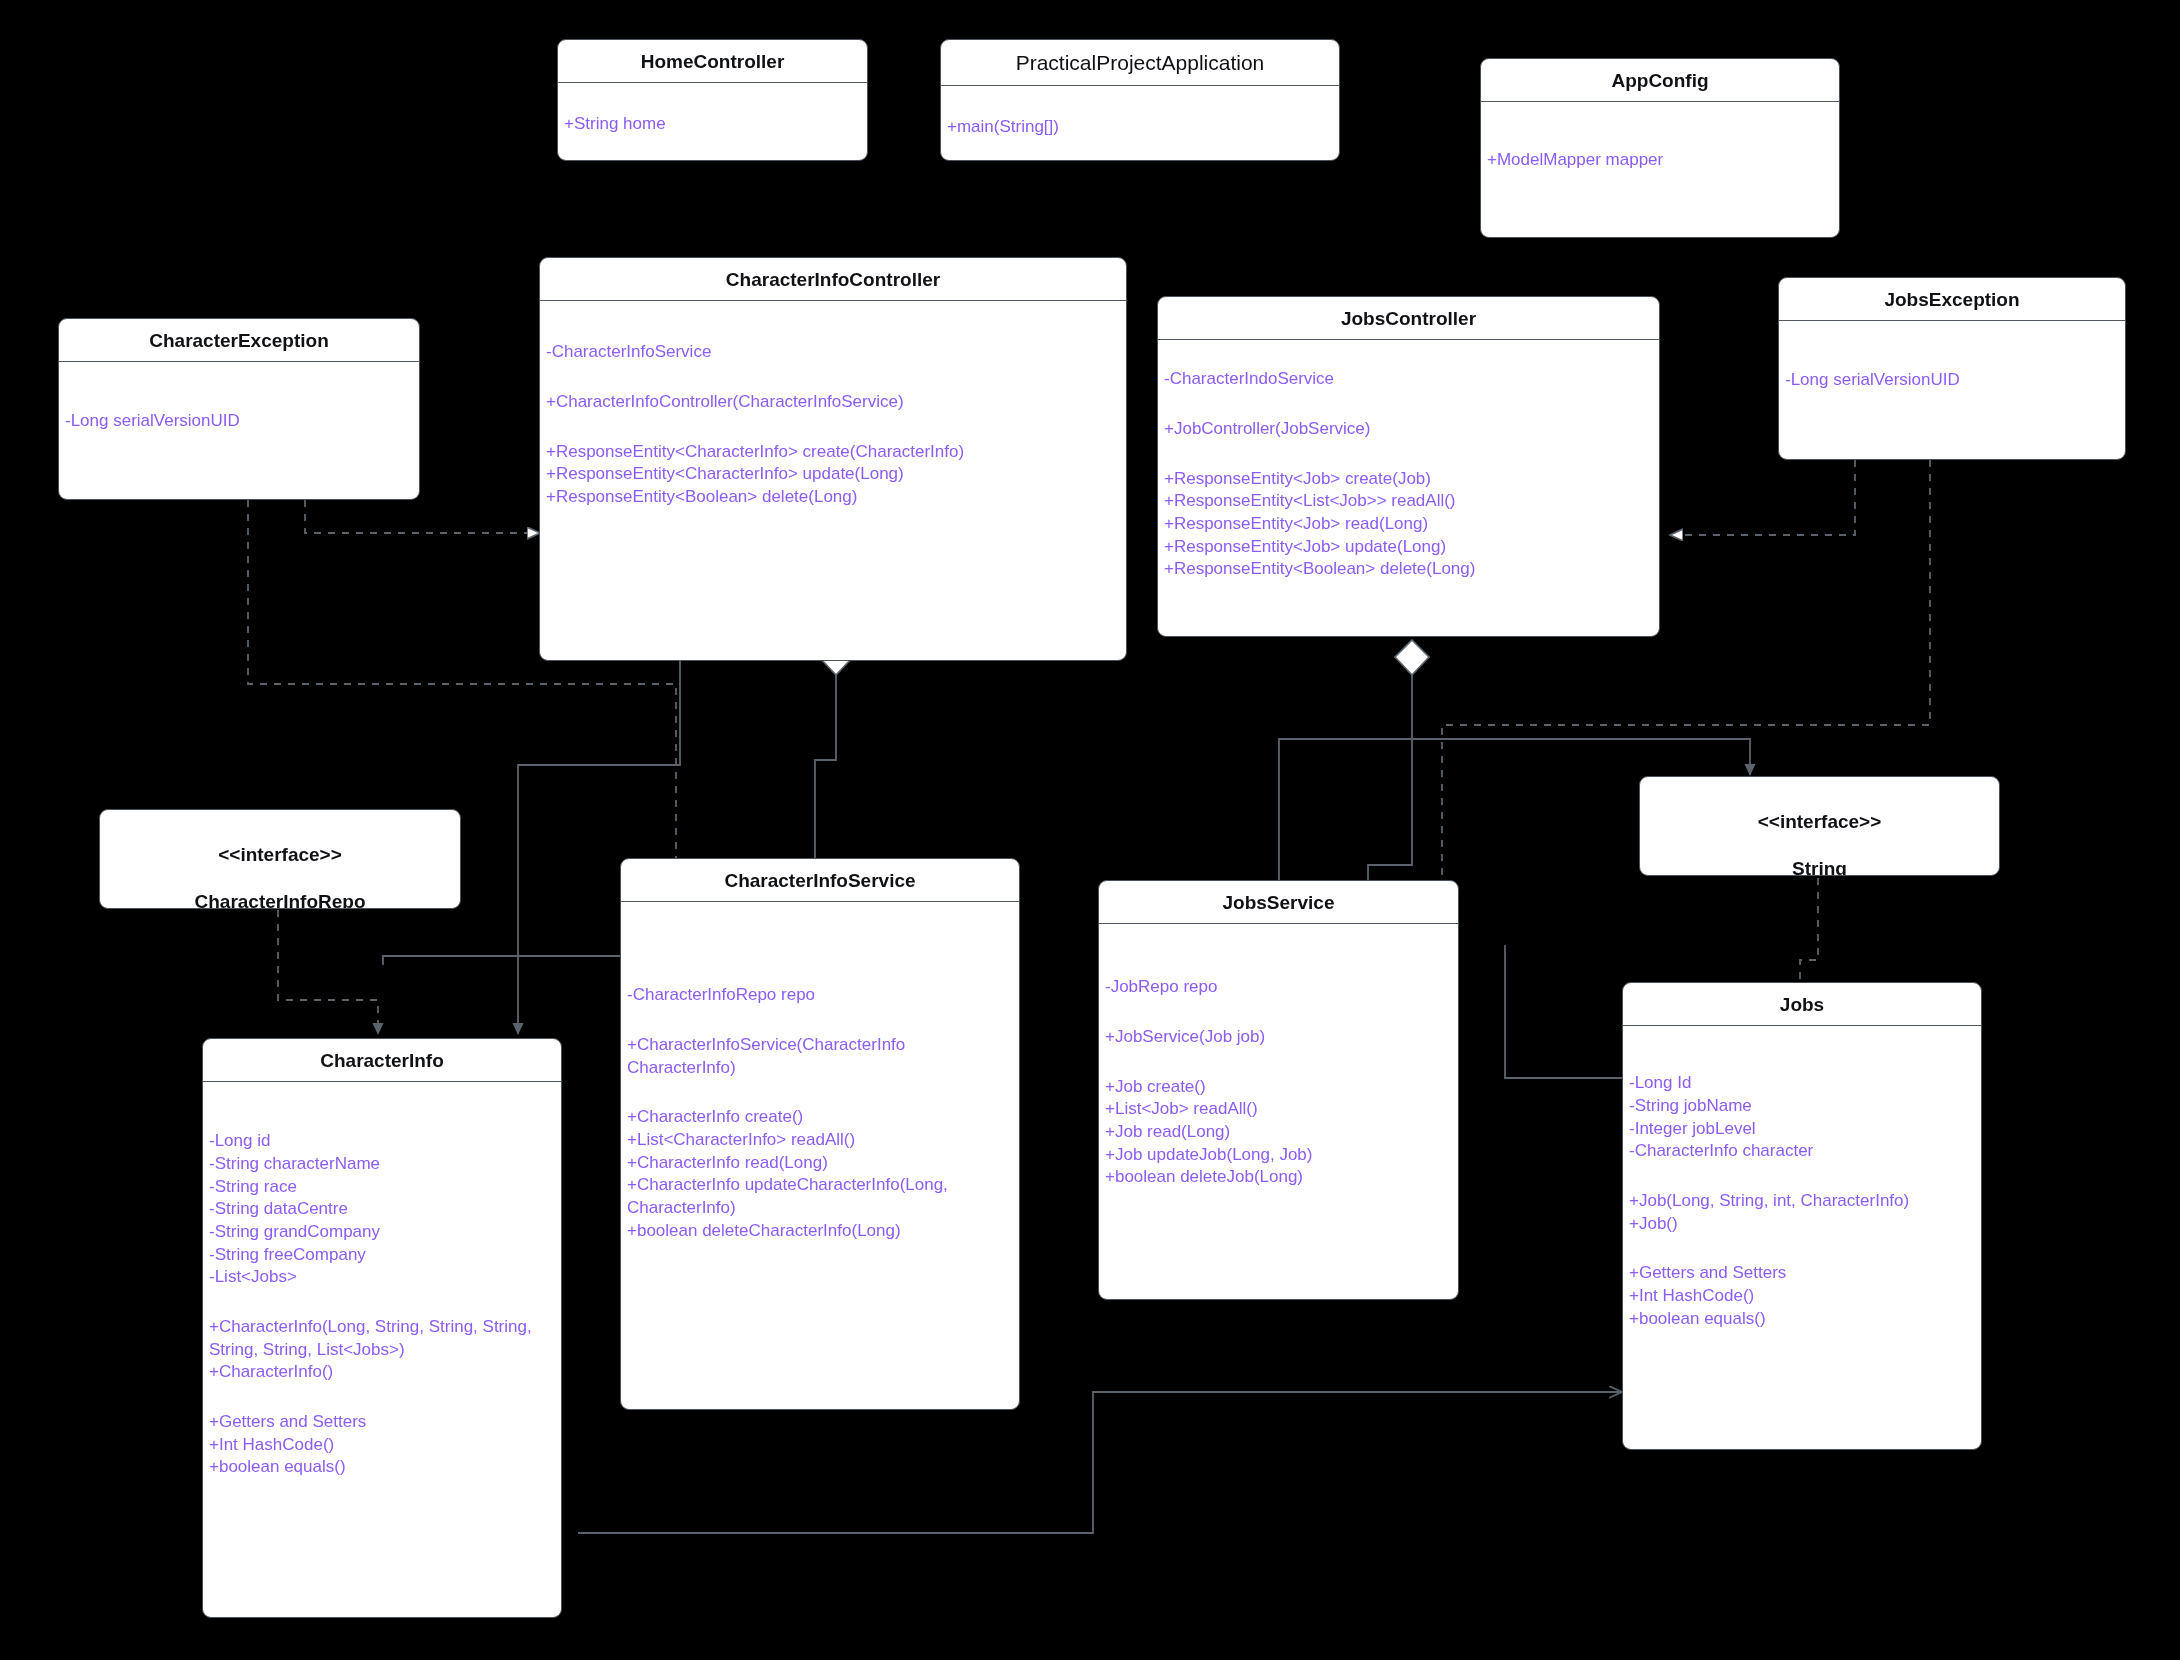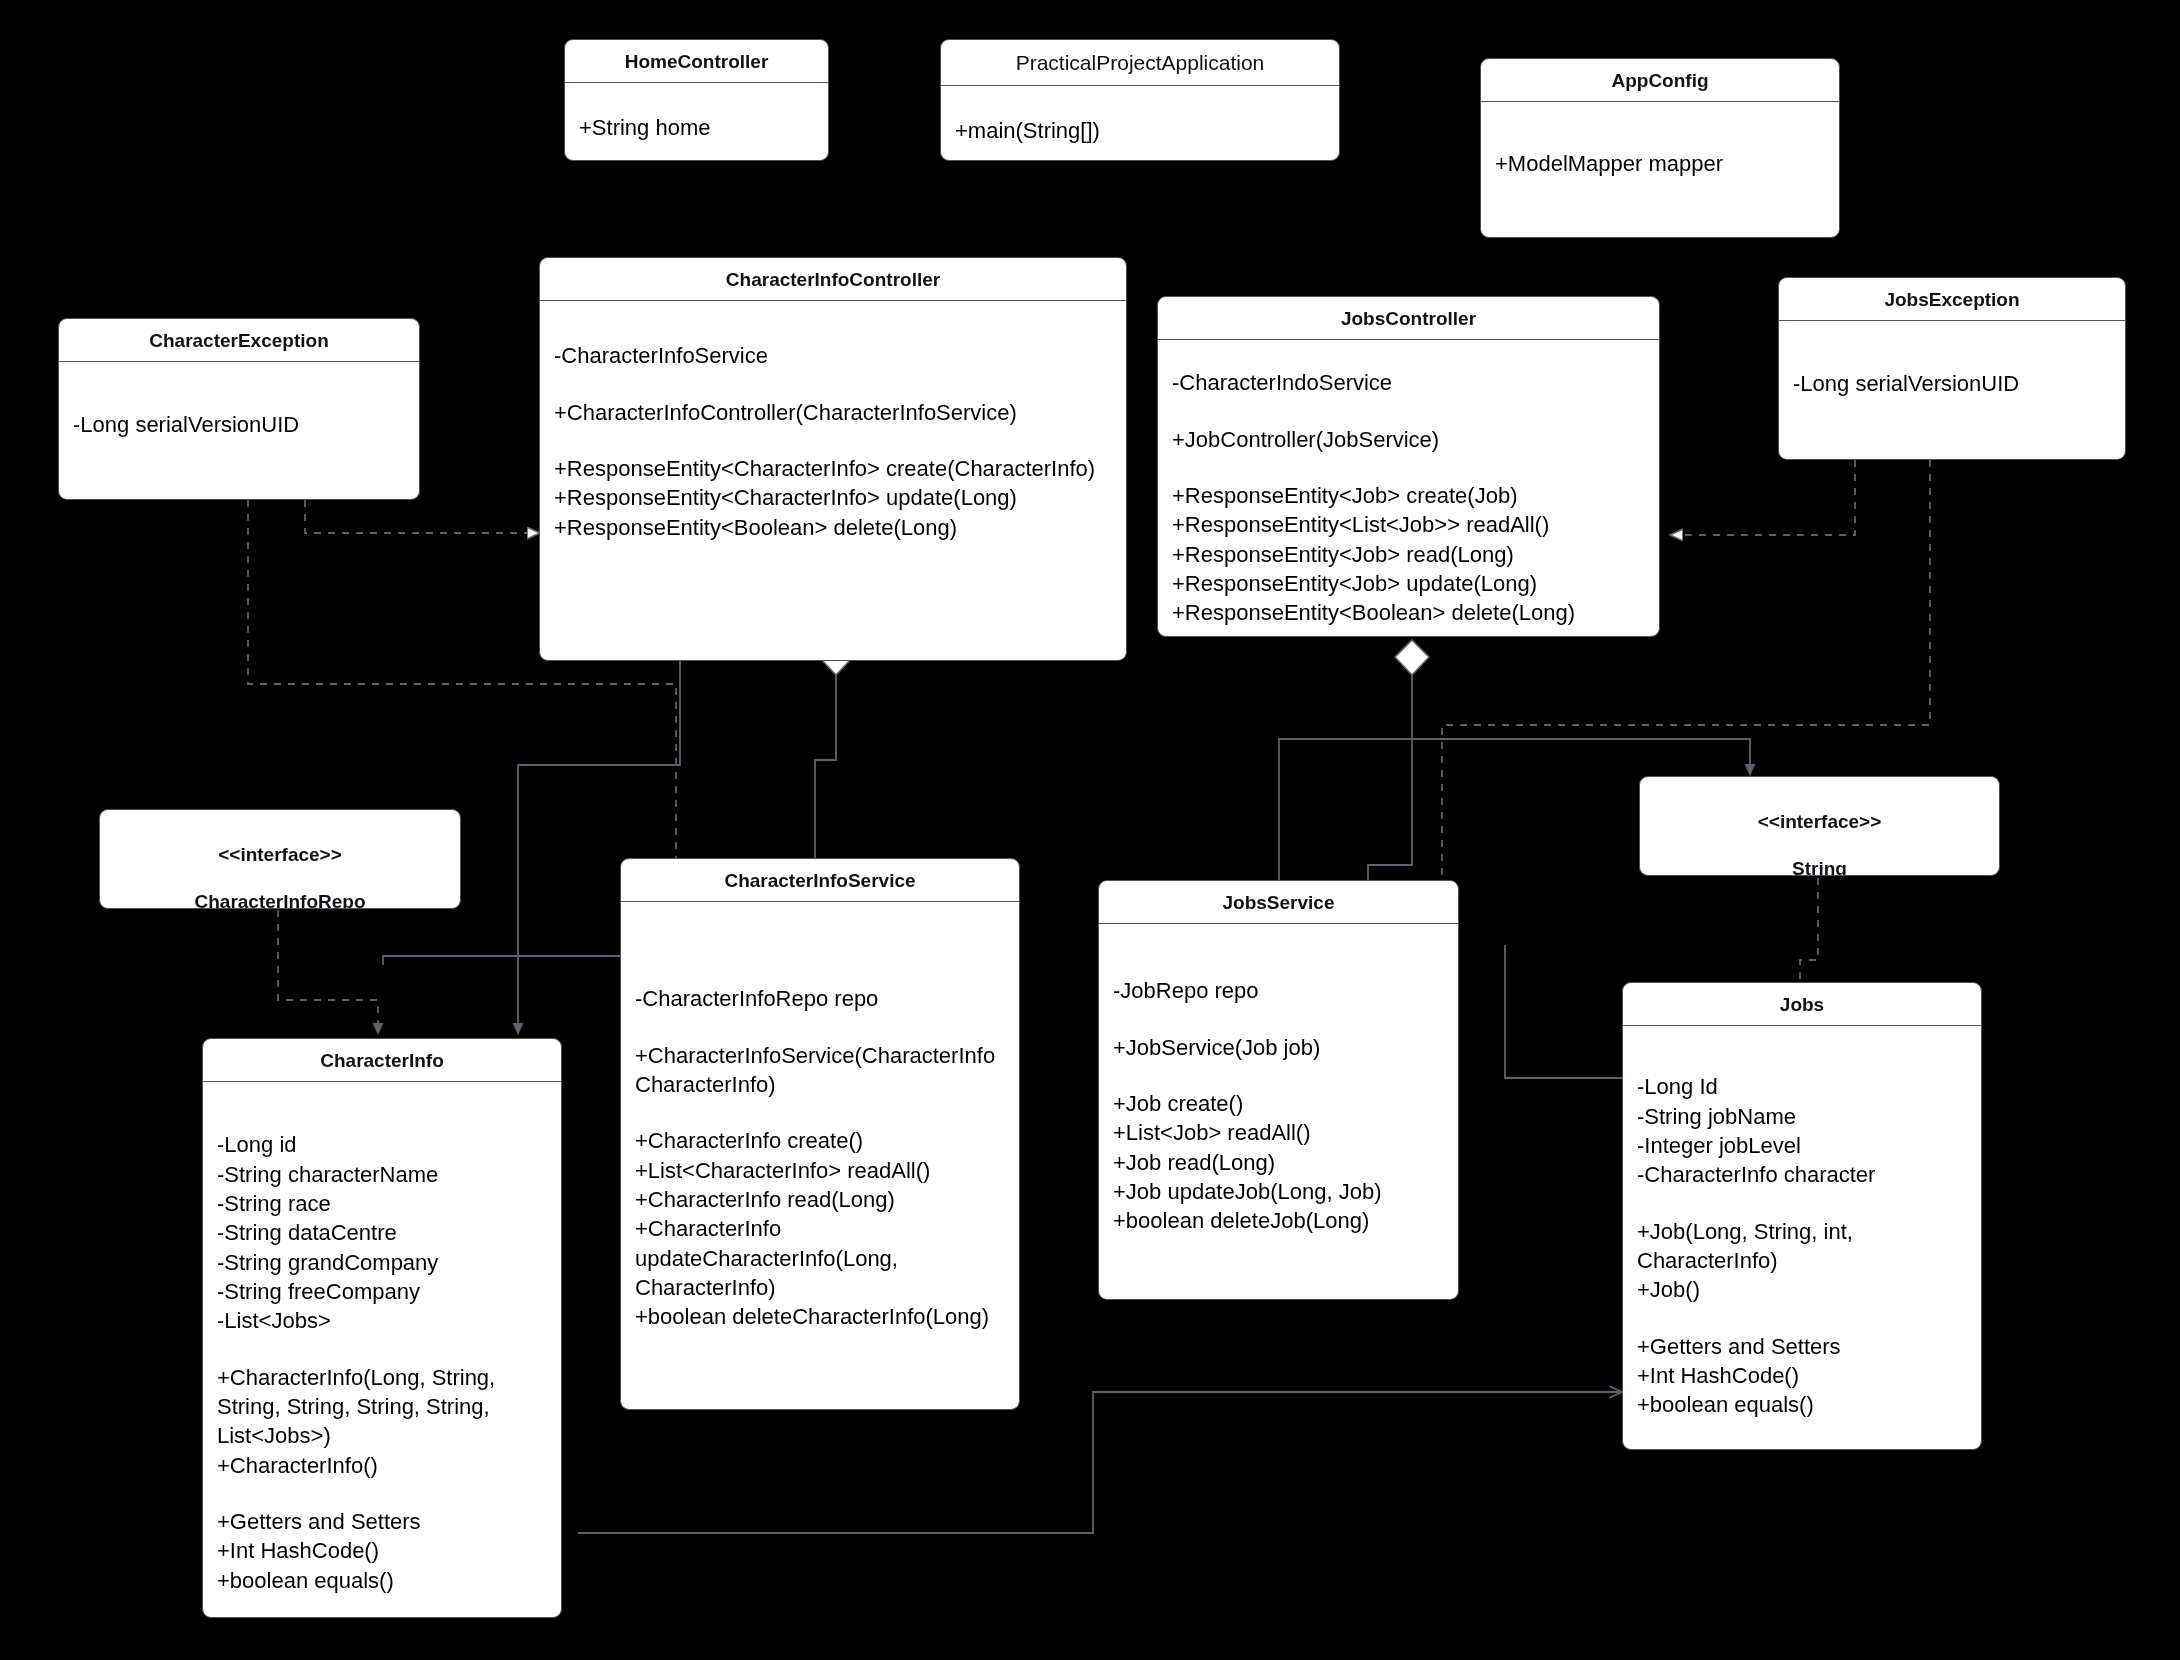--- a/index.html
+++ b/index.html
@@ -37,23 +37,23 @@
     text-align: center;
     font-weight: bold;
     font-size: 19px;
     color: #0f1115;
     padding: 10px 6px 9px 6px;
     line-height: 1.22;
     border-bottom: 1.4px solid #51585f;
     white-space: pre-line;
   }
   .uml-body {
-    padding: 0 14px;
-    color: #000000;
-    font-size: 22px;
+    padding: 0 6px;
+    color: #8b5cf6;
+    font-size: 17px;
     line-height: 1.335;
     position: relative;
   }
   .uml-body .spacer {
     height: 27px;
   }
   .uml-body .pad-top {
     height: 30px;
   }
   .uml-row {
@@ -107,21 +107,21 @@
 
       <path d="M 1818 878 L 1818 960 L 1800 960 L 1800 1000" stroke-dasharray="7 7" marker-end="url(#arrowSolid)"></path>
 
       <path d="M 1505 945 L 1505 1078 L 1745 1078 L 1745 1000" marker-end="url(#arrowSolid)"></path>
 
       <path d="M 578 1533 L 1093 1533 L 1093 1392 L 1622 1392" marker-end="url(#arrowOpen)"></path>
 
     </g>
   </svg>
 
-  <div class="uml-class" style="left:557px; top:39px; width:265px; height:122px;margin-left:7px;">
+  <div class="uml-class" style="left:557px; top:39px; width:311px; height:122px;">
     <div class="uml-title">HomeController</div>
     <div class="uml-body">
       <div class="pad-top"></div>
       <div class="uml-row">+String home</div>
     </div>
   </div>
 
   <div class="uml-class" style="left:940px; top:39px; width:400px; height:122px;">
     <div class="uml-title" style="font-weight:normal; font-size:21px;">PracticalProjectApplication</div>
     <div class="uml-body">

